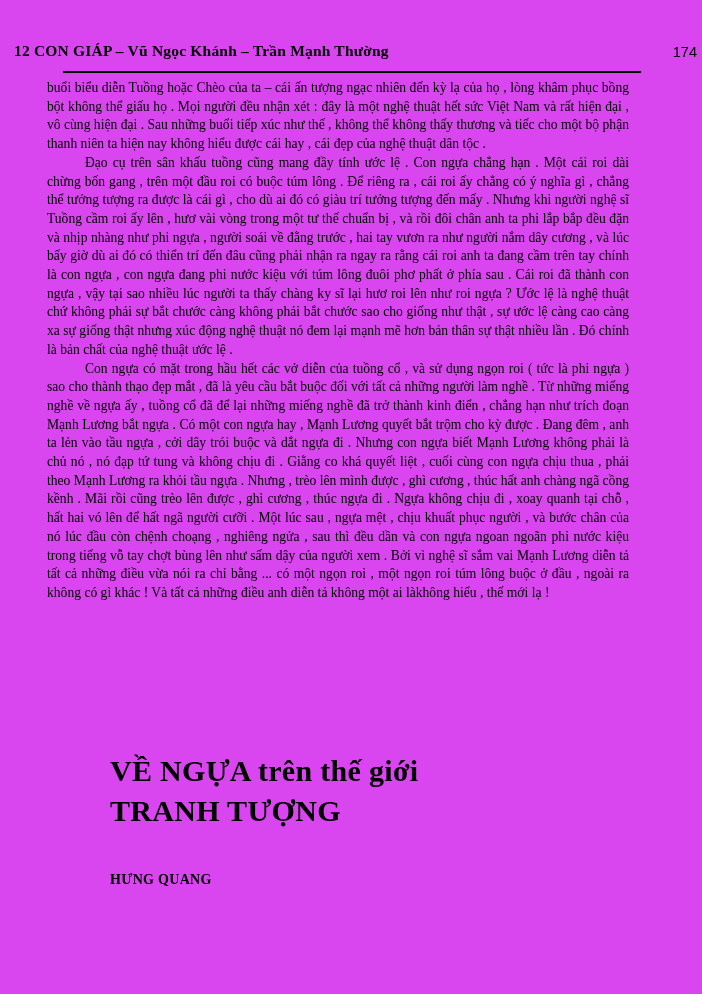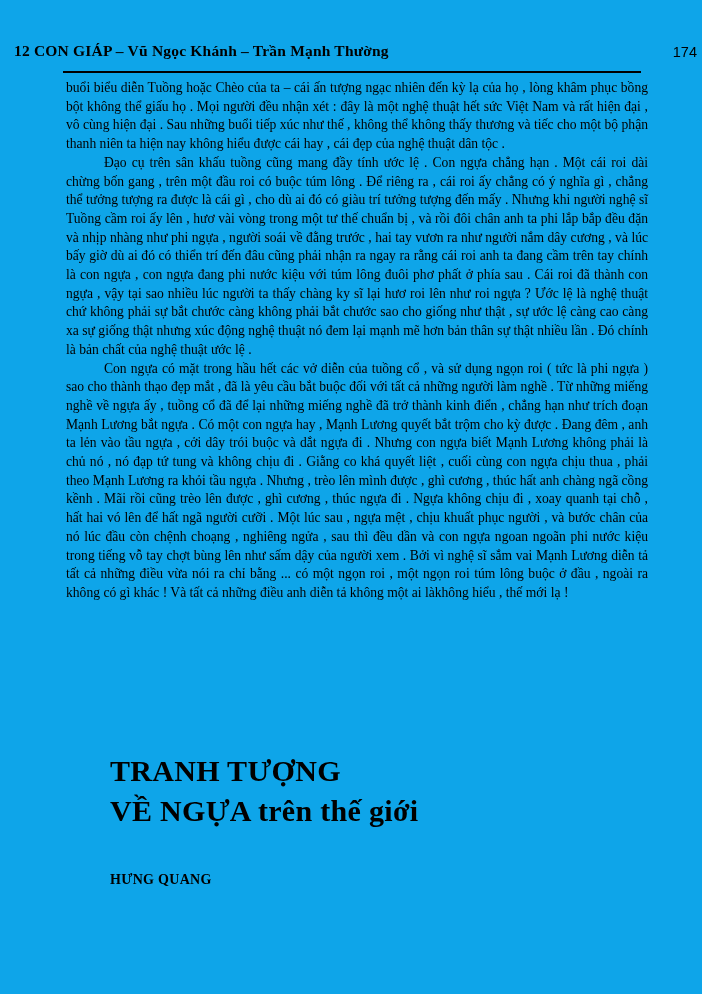--- a/index.html
+++ b/index.html
@@ -2,21 +2,21 @@
 <html lang="vi"><head>
 <meta charset="utf-8">
 <style>
   * { margin: 0; padding: 0; box-sizing: border-box; }
   html, body { background: #e8e8e8; }
   .page {
     position: relative;
     width: 702px;
     height: 994px;
     margin: 0 auto;
-    background: #0ea5e9;
+    background: #d946ef;
     color: #000000;
     overflow: hidden;
   }
   
   .running-header {
     position: absolute;
     top: 0; left: 0;
     width: 702px;
     height: 76px;
   }
@@ -54,21 +54,21 @@
     position: absolute;
     left: 63px;
     top: 71px;
     width: 578px;
     height: 2px;
     background: #000000;
   }
   
   .body-text {
     position: absolute;
-    left: 66px;
+    left: 47px;
     top: 79px;
     width: 582px;
     font-family: "Liberation Serif", serif;
     font-size: 13.6px;
     line-height: 18.7px;
     text-align: justify;
   }
   .body-text p { margin: 0; text-indent: 38px; }
   .body-text p.no-indent { text-indent: 0; }
   
@@ -106,19 +106,19 @@
     <div class="header-rule"></div>
   </div>
 
   <div class="body-text">
     <p class="no-indent">buổi biểu diễn Tuồng hoặc Chèo của ta – cái ấn tượng ngạc nhiên đến kỳ lạ của họ , lòng khâm phục bồng bột không thể giấu họ . Mọi người đều nhận xét : đây là một nghệ thuật hết sức Việt Nam và rất hiện đại , vô cùng hiện đại . Sau những buổi tiếp xúc như thế , không thể không thấy thương và tiếc cho một bộ phận thanh niên ta hiện nay không hiểu được cái hay , cái đẹp của nghệ thuật dân tộc .</p>
     <p>Đạo cụ trên sân khấu tuồng cũng mang đầy tính ước lệ . Con ngựa chẳng hạn . Một cái roi dài chừng bốn gang , trên một đầu roi có buộc túm lông . Để riêng ra , cái roi ấy chẳng có ý nghĩa gì , chẳng thể tưởng tượng ra được là cái gì , cho dù ai đó có giàu trí tưởng tượng đến mấy . Nhưng khi người nghệ sĩ Tuồng cầm roi ấy lên , hươ vài vòng trong một tư thế chuẩn bị , và rồi đôi chân anh ta phi lắp bắp đều đặn và nhịp nhàng như phi ngựa , người soái về đằng trước , hai tay vươn ra như người nắm dây cương , và lúc bấy giờ dù ai đó có thiển trí đến đâu cũng phải nhận ra ngay ra rằng cái roi anh ta đang cầm trên tay chính là con ngựa , con ngựa đang phi nước kiệu với túm lông đuôi phơ phất ở phía sau . Cái roi đã thành con ngựa , vậy tại sao nhiều lúc người ta thấy chàng ky sĩ lại hươ roi lên như roi ngựa ? Ước lệ là nghệ thuật chứ không phải sự bắt chước càng không phải bắt chước sao cho giống như thật , sự ước lệ càng cao càng xa sự giống thật nhưng xúc động nghệ thuật nó đem lại mạnh mẽ hơn bản thân sự thật nhiều lần . Đó chính là bản chất của nghệ thuật ước lệ .</p>
     <p>Con ngựa có mặt trong hầu hết các vở diễn của tuồng cổ , và sử dụng ngọn roi ( tức là phi ngựa ) sao cho thành thạo đẹp mắt , đã là yêu cầu bắt buộc đối với tất cả những người làm nghề . Từ những miếng nghề về ngựa ấy , tuồng cổ đã để lại những miếng nghề đã trở thành kinh điển , chẳng hạn như trích đoạn Mạnh Lương bắt ngựa . Có một con ngựa hay , Mạnh Lương quyết bắt trộm cho kỳ được . Đang đêm , anh ta lẻn vào tầu ngựa , cởi dây trói buộc và dắt ngựa đi . Nhưng con ngựa biết Mạnh Lương không phải là chủ nó , nó đạp tứ tung và không chịu đi . Giằng co khá quyết liệt , cuối cùng con ngựa chịu thua , phải theo Mạnh Lương ra khỏi tầu ngựa . Nhưng , trèo lên mình được , ghì cương , thúc hất anh chàng ngã cồng kềnh . Mãi rồi cũng trèo lên được , ghì cương , thúc ngựa đi . Ngựa không chịu đi , xoay quanh tại chỗ , hất hai vó lên để hất ngã người cưỡi . Một lúc sau , ngựa mệt , chịu khuất phục người , và bước chân của nó lúc đầu còn chệnh choạng , nghiêng ngửa , sau thì đều dần và con ngựa ngoan ngoãn phi nước kiệu trong tiếng vỗ tay chợt bùng lên như sấm dậy của người xem . Bởi vì nghệ sĩ sắm vai Mạnh Lương diễn tả tất cả những điều vừa nói ra chỉ bằng ... có một ngọn roi , một ngọn roi túm lông buộc ở đầu , ngoài ra không có gì khác ! Và tất cả những điều anh diễn tả không một ai làkhông hiểu , thế mới lạ !</p>
   </div>
 
   <div class="article-title">
+    <div>VỀ NGỰA trên thế giới</div>
     <div>TRANH TƯỢNG</div>
-    <div>VỀ NGỰA trên thế giới</div>
   </div>
 
   <div class="article-author">HƯNG QUANG</div>
 
 </div>
 
 </body></html>

